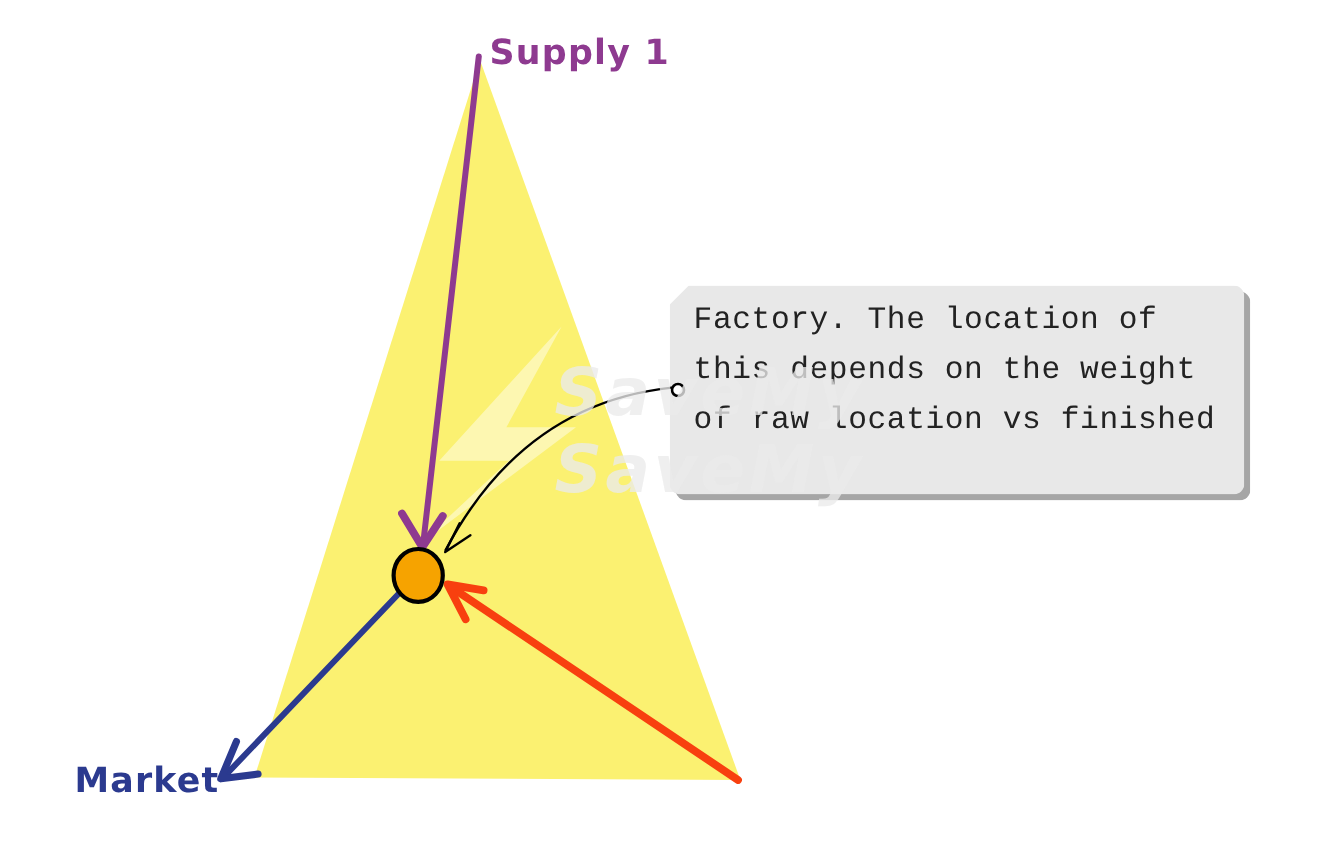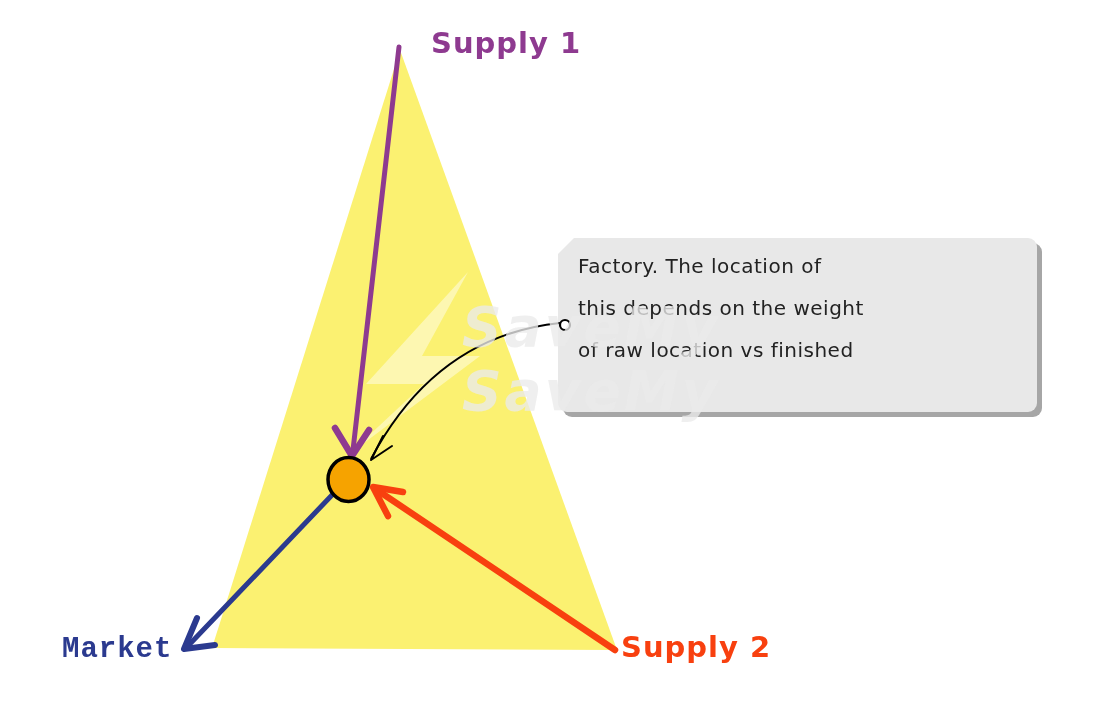--- a/index.html
+++ b/index.html
@@ -5,39 +5,39 @@
   html,body{margin:0;padding:0;background:#ffffff;}
   .stage{
     position:relative;width:1100px;height:719px;overflow:hidden;background:#ffffff;
     font-family:"DejaVu Sans","Liberation Sans",sans-serif;
   }
   .layer{position:absolute;left:0;top:0;pointer-events:none;}
   svg{display:block;}
 
   
   .vlabel{position:absolute;font-size:29px;font-weight:bold;letter-spacing:1px;white-space:nowrap;}
-  .lbl-supply1{left:408px;top:26px;color:#8E3A90;margin-left:23px;}
-  .lbl-market{left:62px;top:633px;color:#2B3A8F;font-family:Liberation Mono, monospace;}
+  .lbl-supply1{left:408px;top:26px;color:#8E3A90;}
+  .lbl-market{left:62px;top:633px;color:#2B3A8F;}
   .lbl-supply2{left:621px;top:630px;color:#F8400F;}
 
   
   .callout-shadow{
     position:absolute;left:563px;top:243px;width:479px;height:174px;
     background:#A6A6A6;border-radius:9px;
     clip-path:polygon(16px 0,100% 0,100% 100%,0 100%,0 16px);
     z-index:3;
   }
   .callout{
     position:absolute;left:558px;top:238px;width:479px;height:174px;
     background:#E8E8E8;border-radius:9px;
     clip-path:polygon(16px 0,100% 0,100% 100%,0 100%,0 16px);
     z-index:4;box-sizing:border-box;padding:7px 10px 0 20px;
   }
   .callout-line{
-    font-size:20px;line-height:42px;color:#222222;letter-spacing:0.5px;white-space:nowrap;
+    font-size:26px;line-height:42px;color:#222222;letter-spacing:0.5px;white-space:nowrap;font-family:Liberation Mono, monospace;
   }
 
   
   .watermark{
     position:absolute;left:462px;top:295px;z-index:6;
     font-size:55px;line-height:64px;font-weight:bold;letter-spacing:3px;
     color:rgba(234,234,234,0.78);white-space:nowrap;pointer-events:none;font-style:italic;
   }
   .z1{z-index:1;} .z5{z-index:5;}
 </style>
@@ -58,21 +58,20 @@
     <path d="M197,618 L184,649 L215,645" fill="none" stroke-width="6" stroke-linecap="round" stroke-linejoin="round" stroke="#2B3A8F"></path>
 
     <line x1="615" y1="650" x2="377" y2="490" stroke-width="6.5" stroke-linecap="round" stroke="#F8400F"></line>
     <path d="M403,492 L373,487 L388,516" fill="none" stroke-width="6.5" stroke-linecap="round" stroke-linejoin="round" stroke="#F8400F"></path>
 
     <ellipse cx="348.5" cy="479.5" rx="20.5" ry="22" stroke="#000000" stroke-width="3.5" fill="#F6A300"></ellipse>
   </svg>
 
   <div class="vlabel lbl-supply1">Supply 1</div>
   <div class="vlabel lbl-market">Market</div>
-  <div class="vlabel lbl-supply2">Supply 2</div>
 
   <div class="callout-shadow"></div>
   <div class="callout">
     <div class="callout-line">Factory. The location of</div>
     <div class="callout-line">this depends on the weight</div>
     <div class="callout-line">of raw location vs finished</div>
   </div>
 
   <svg class="layer z5" width="1100" height="719" viewBox="0 0 1100 719">
     <path d="M560,323 Q436,336 371,459" fill="none" stroke-width="2" stroke="#000000"></path>

